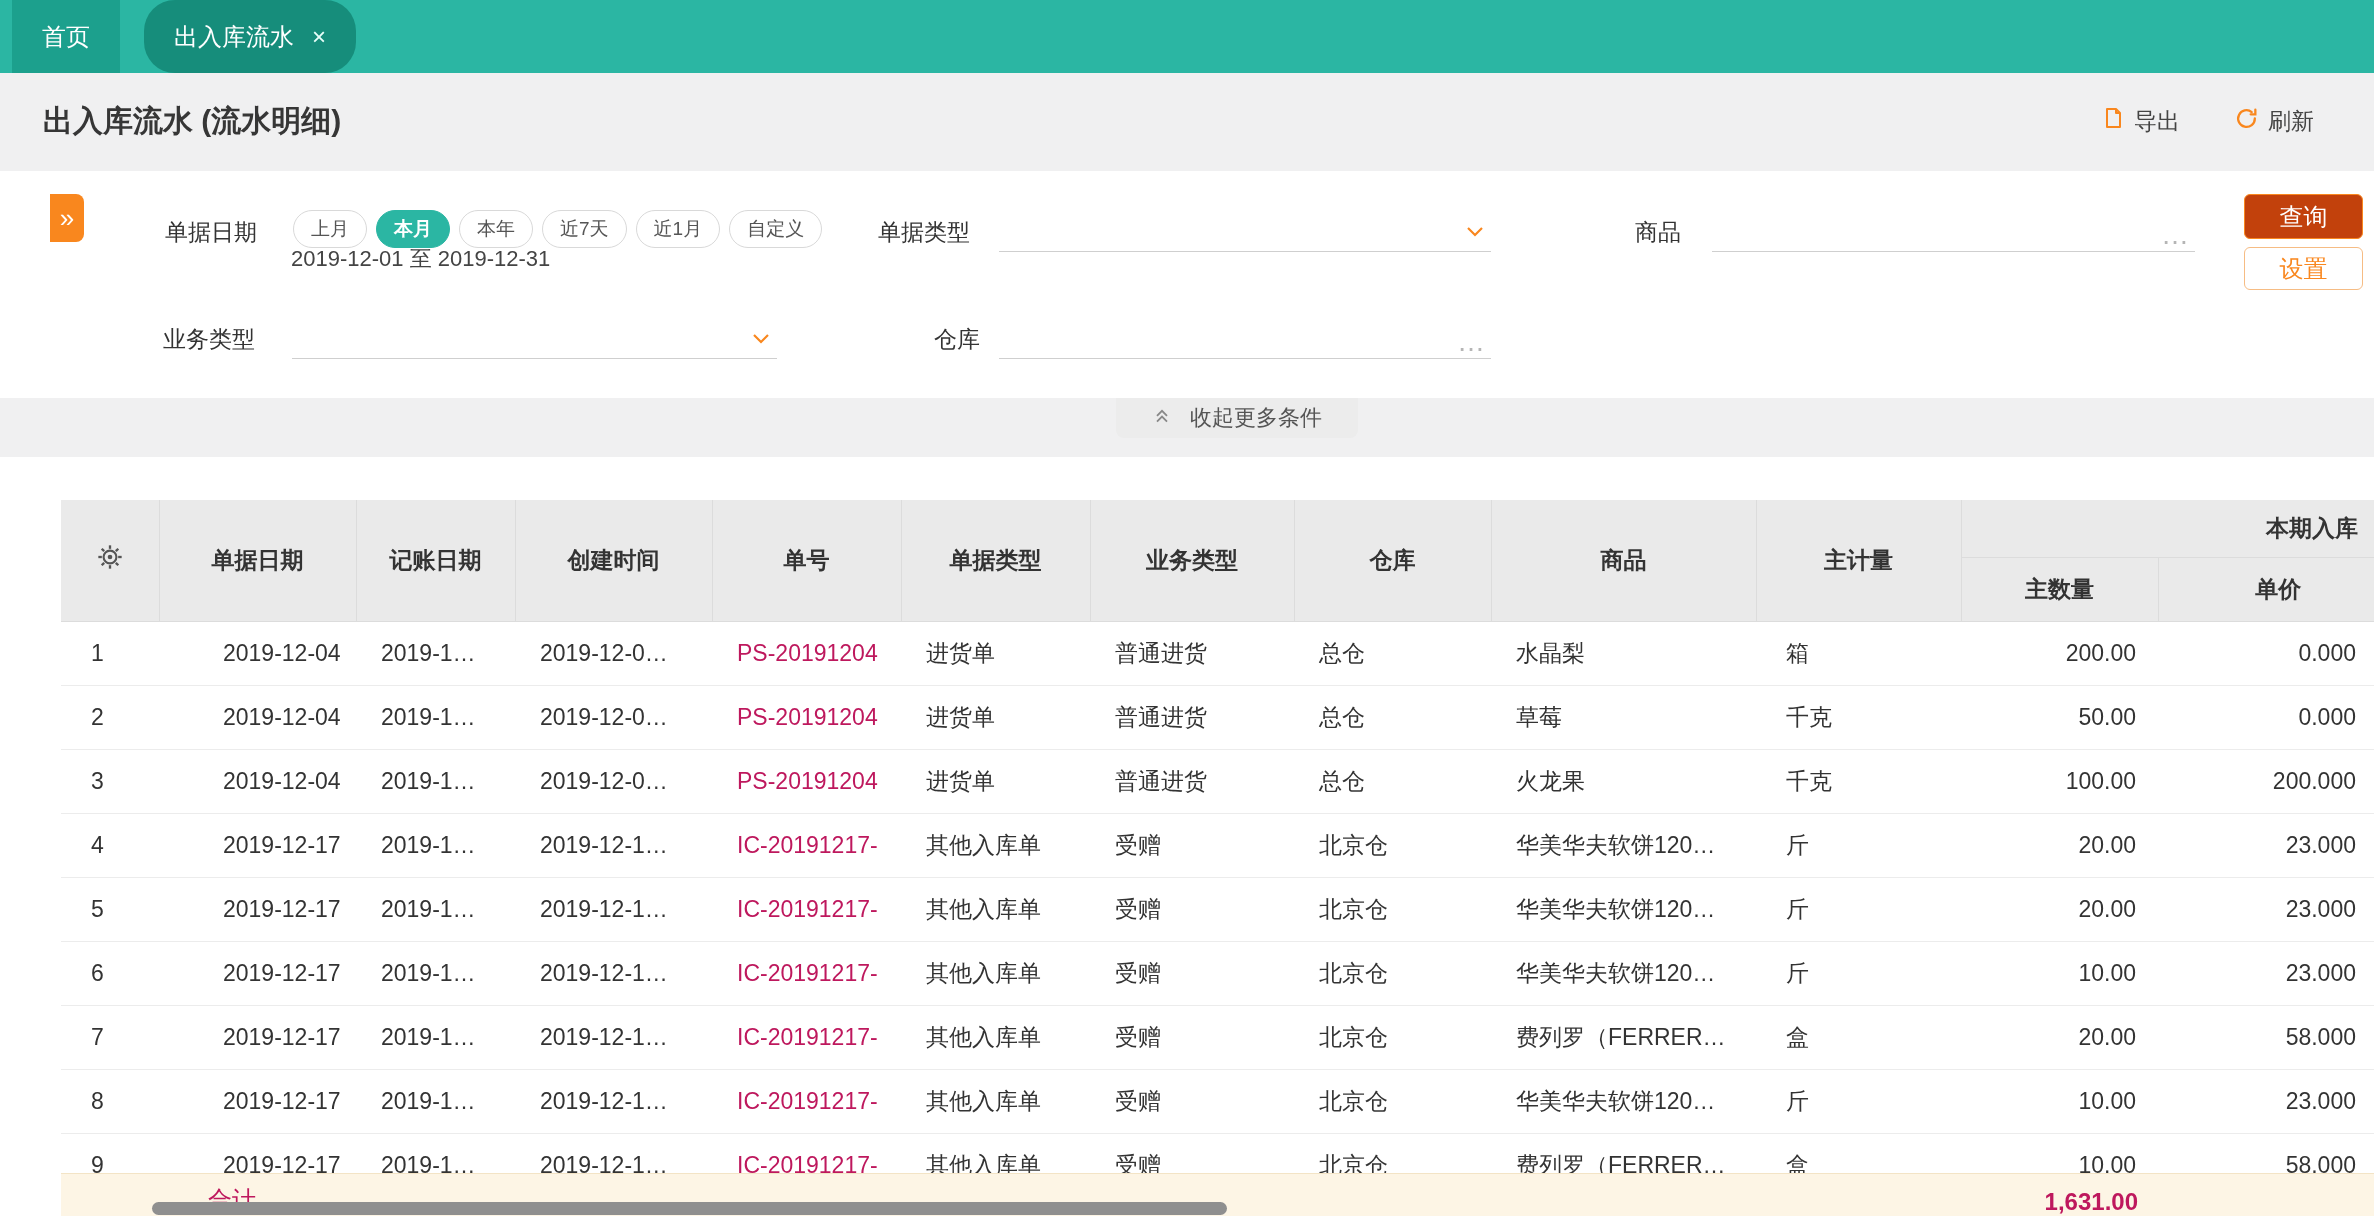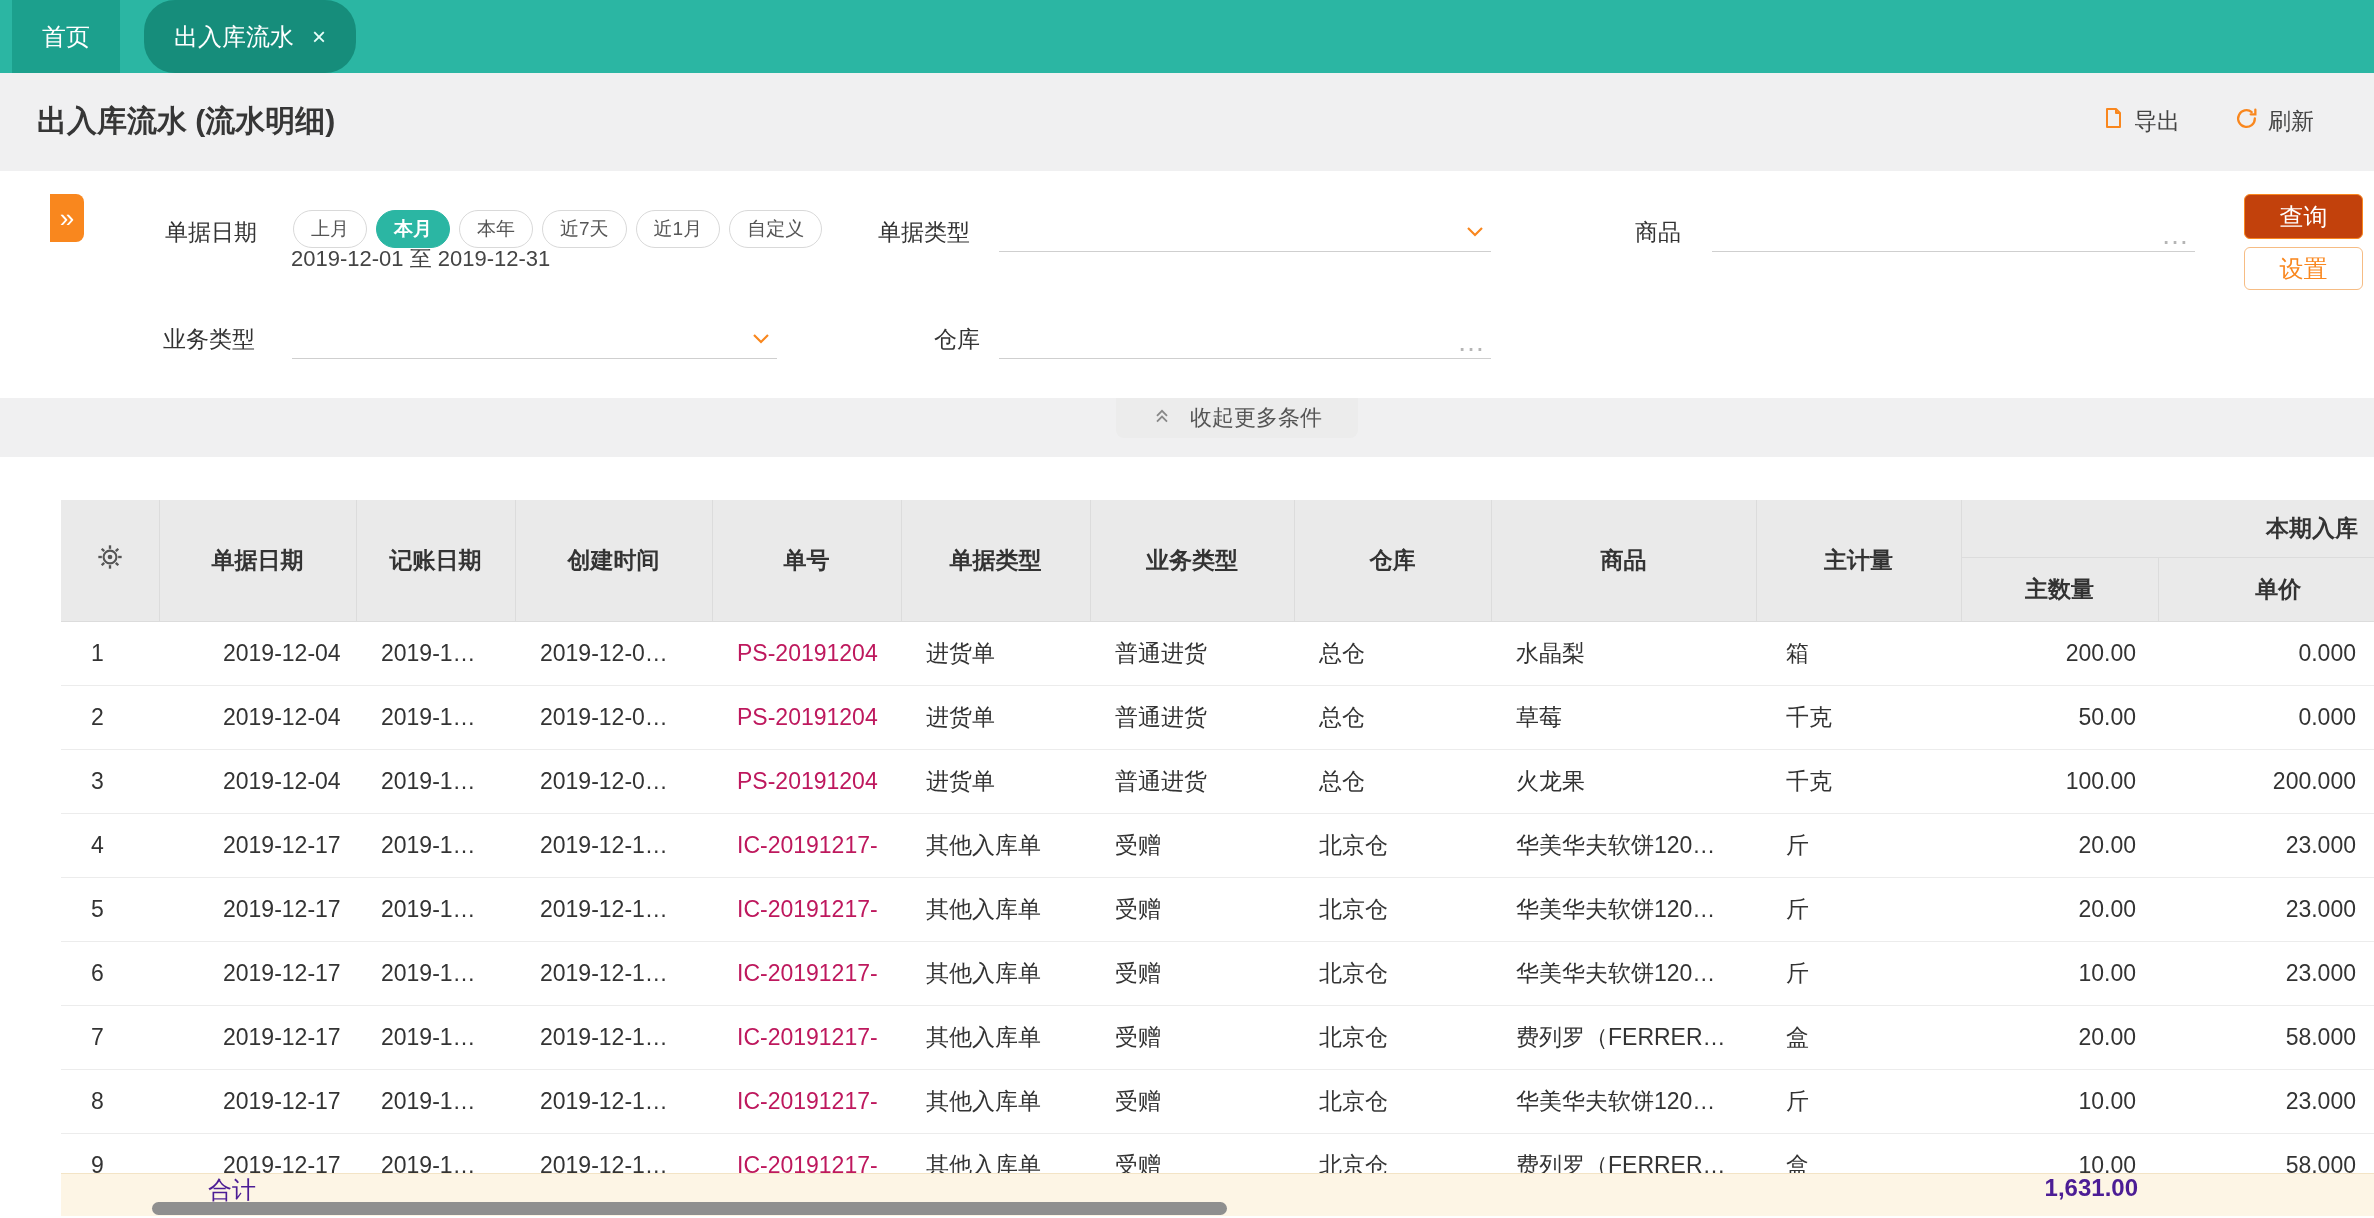--- a/index.html
+++ b/index.html
@@ -19,21 +19,21 @@
   .tab {
     display:flex; align-items:center; padding:0 30px;
     color:#fff; font-size:24px; cursor:pointer;
   }
   .tab.home { background:#1ca08d; }
   .tab.active { background:#168d7b; margin-left:24px;border-radius:31px; }
   .tab .close-x { margin-left:18px; font-size:24px; color:#e8fffa; }
 
   
   .page-header {
-    position:absolute; top:73px; left:10px; right:0; height:96px;
+    position:absolute; top:73px; left:16px; right:0; height:96px;
     display:flex; align-items:center; background:#f0f0f1; padding:0 60px 0 27px;
   }
   .page-title { font-size:30px; font-weight:600; color:#363636; }
   .header-actions { margin-left:auto; display:flex; gap:54px; }
   .header-action { display:flex; align-items:center; gap:9px; font-size:23px; color:#444; cursor:pointer; }
 
   
   .filter-panel {
     position:absolute; top:171px; left:0; right:0; height:227px; background:#fff;
   }
@@ -100,21 +100,21 @@
   .grid tbody td.c0 { padding-left:30px; }
   .grid tbody td.c1 { padding-left:64px; }
   .grid tbody td.c9 { padding-left:30px; }
   .grid tbody td.c10 { text-align:right; padding-left:0; padding-right:22px; }
   .grid tbody td.c11 { text-align:right; padding-left:0; padding-right:42px; }
   .doc-link { color:#be185d; cursor:pointer; }
 
   .total-row {
     position:absolute; left:61px; right:0; top:716px; height:43px;
     background:#fdf5e5; border-top:1px solid #f3e4c6;
-    display:flex; align-items:flex-start; z-index:3; font-size:24px; color:#4c1d95;
+    display:flex; align-items:flex-end; z-index:3; font-size:24px; color:#be185d;
   }
   .total-label { margin-left:147px; }
   .total-value { position:absolute; right:236px; font-weight:600; }
 
   .h-scrollbar {
     position:absolute; left:152px; bottom:3px; width:1075px; height:13px;
     background:#8f8f8f; border-radius:7px; z-index:5; cursor:grab;
   }
 </style>
 </head>

